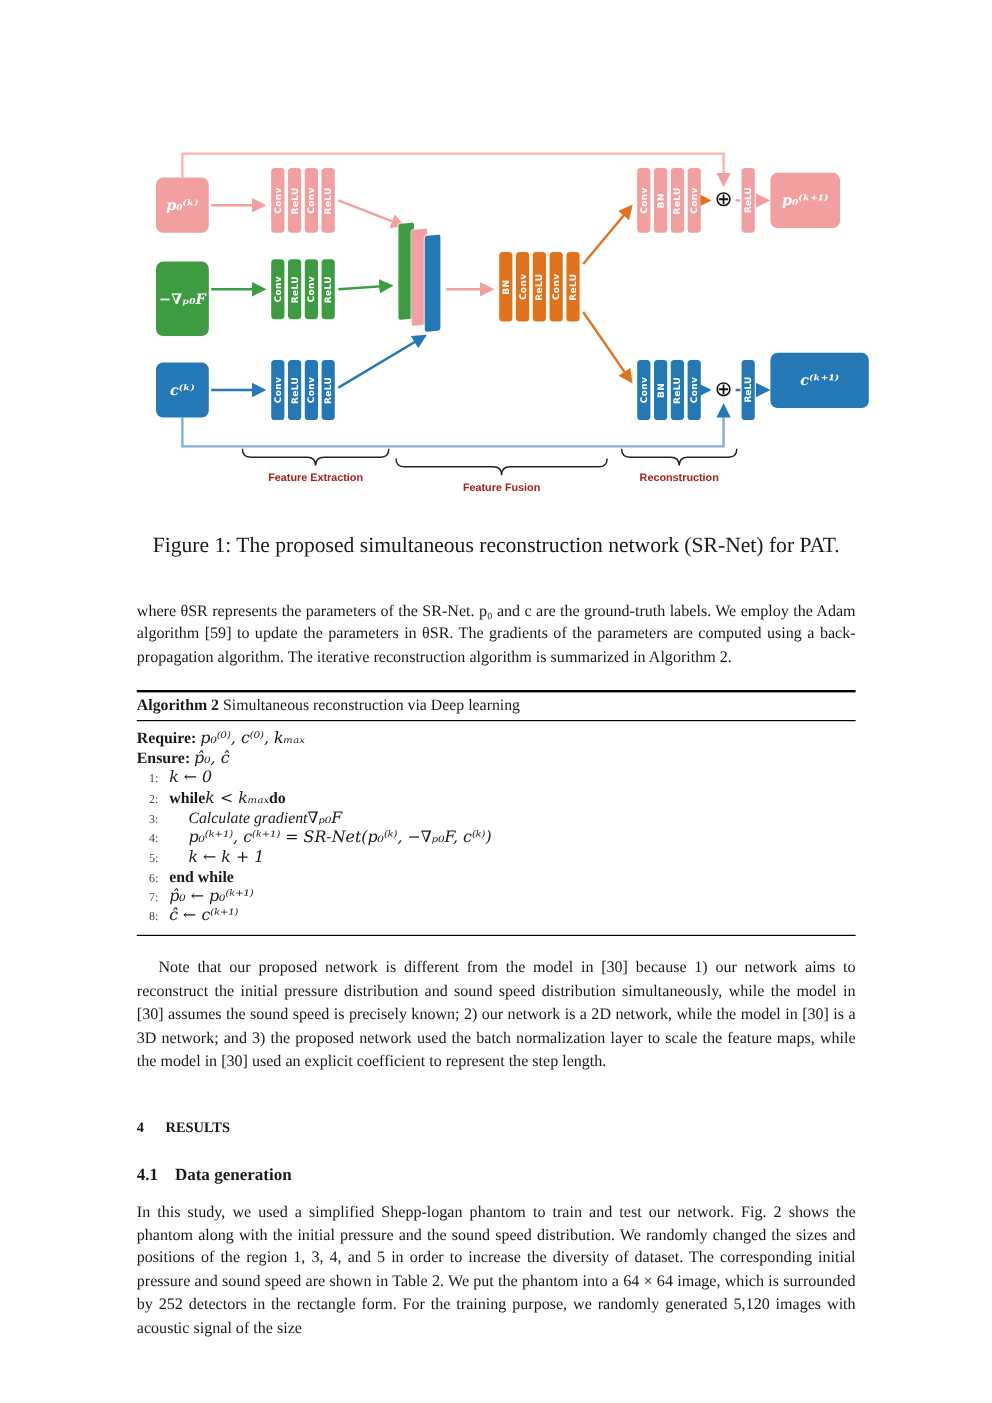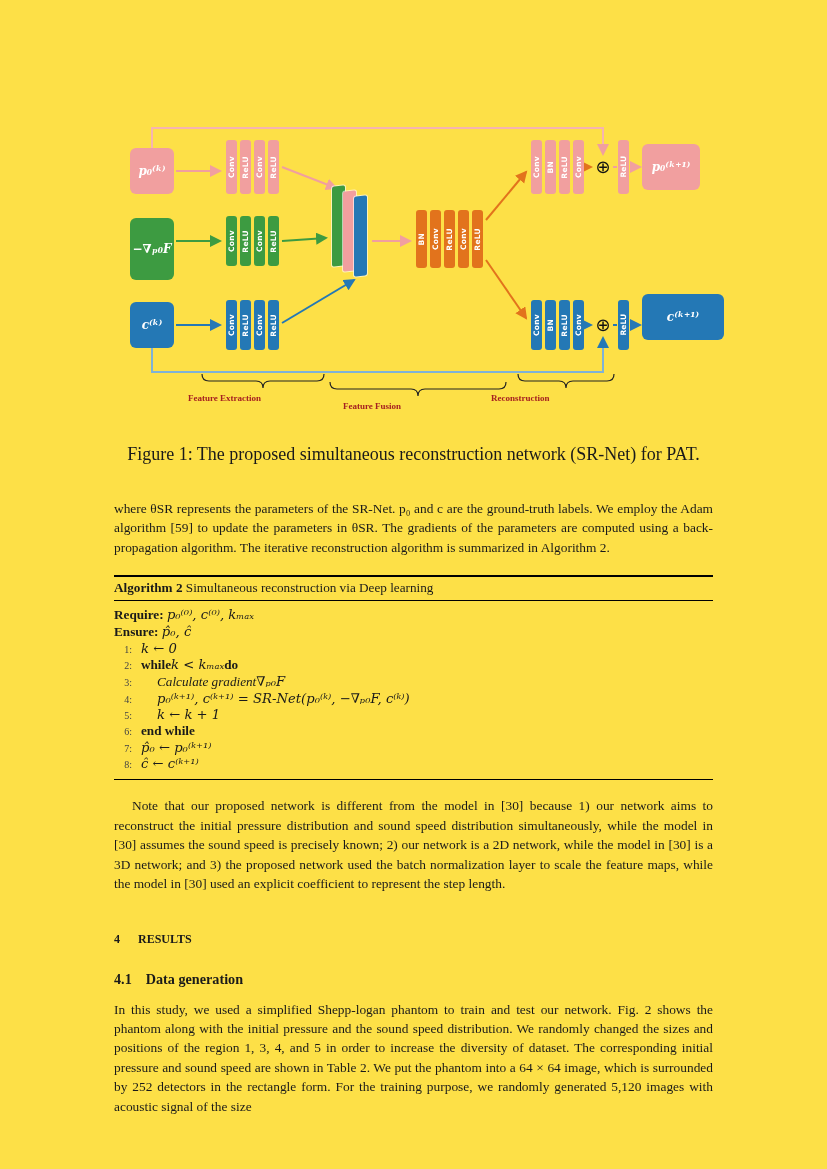--- a/index.html
+++ b/index.html
@@ -1,17 +1,17 @@
 <!DOCTYPE html>
 <html><head>
 <meta charset="utf-8">
 <style>
   html,body{margin:0;padding:0;background:#e8e8e8;}
   .page{
-    width:827px;height:1169px;background:#fde047;margin:0 auto;
+    width:827px;height:1169px;background:#ffffff;margin:0 auto;
     box-sizing:border-box;padding:0 114px;overflow:hidden;position:relative;
     font-family:"Liberation Serif","DejaVu Serif",serif;color:#1a1a1a;
   }
   
   .diagram{position:relative;width:600px;height:285px;margin-top:118px;}
   .io-block{
     position:absolute;border-radius:6px;color:#fff;display:flex;align-items:center;justify-content:center;
     font-family:"DejaVu Serif","DejaVu Sans",serif;font-style:italic;font-weight:bold;font-size:12px;
   }
   .pink-bg{background:#f19f9f;}
@@ -27,22 +27,22 @@
   }
   .relu-bar{position:absolute;width:11px;border-radius:3px;display:flex;align-items:center;justify-content:center;}
   .relu-bar span{writing-mode:vertical-rl;transform:rotate(180deg);color:#fff;font-weight:bold;font-size:7.5px;font-family:"DejaVu Sans","Liberation Sans",sans-serif;}
   .slab{position:absolute;border-radius:2px;box-shadow:0 0 0 1px rgba(255,255,255,.6);transform:skewY(-6deg);}
   .oplus{
     position:absolute;width:18px;height:18px;font-size:18px;line-height:18px;text-align:center;color:#111;
     font-family:"DejaVu Sans",sans-serif;
   }
   .svg-overlay{position:absolute;left:0;top:0;}
   .brace-label{
-    position:absolute;color:#a62021;font-weight:bold;font-size:9px;
-    font-family:Liberation Serif, serif;
+    position:absolute;text-align:center;color:#a62021;font-weight:bold;font-size:9px;
+    font-family:Liberation Sans, sans-serif;
   }
   
   .caption{text-align:center;font-size:18px;margin-top:41px;}
   .para{font-size:13.4px;line-height:1.45;text-align:justify;margin:0;}
   .p1{margin-top:34px;}
   .p2{margin-top:16px;text-indent:18px;}
   .p3{margin-top:12px;}
   .math{font-style:italic;font-family:"DejaVu Serif","DejaVu Sans",serif;}
   
   .algorithm{margin-top:18px;border-top:2.2px solid #000;border-bottom:1.6px solid #000;font-size:13.2px;}

